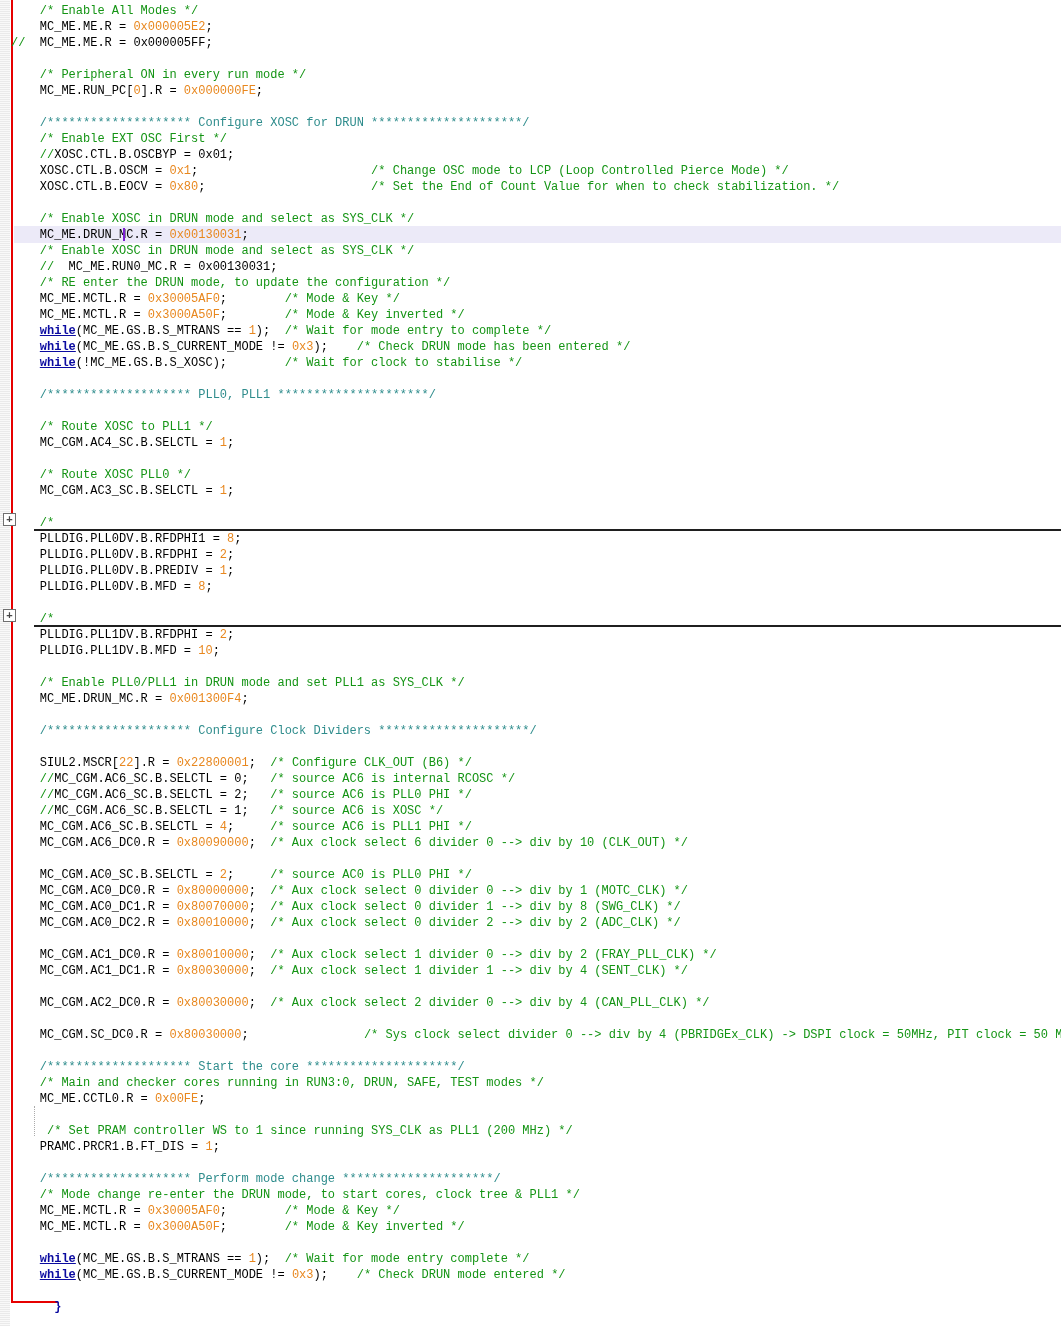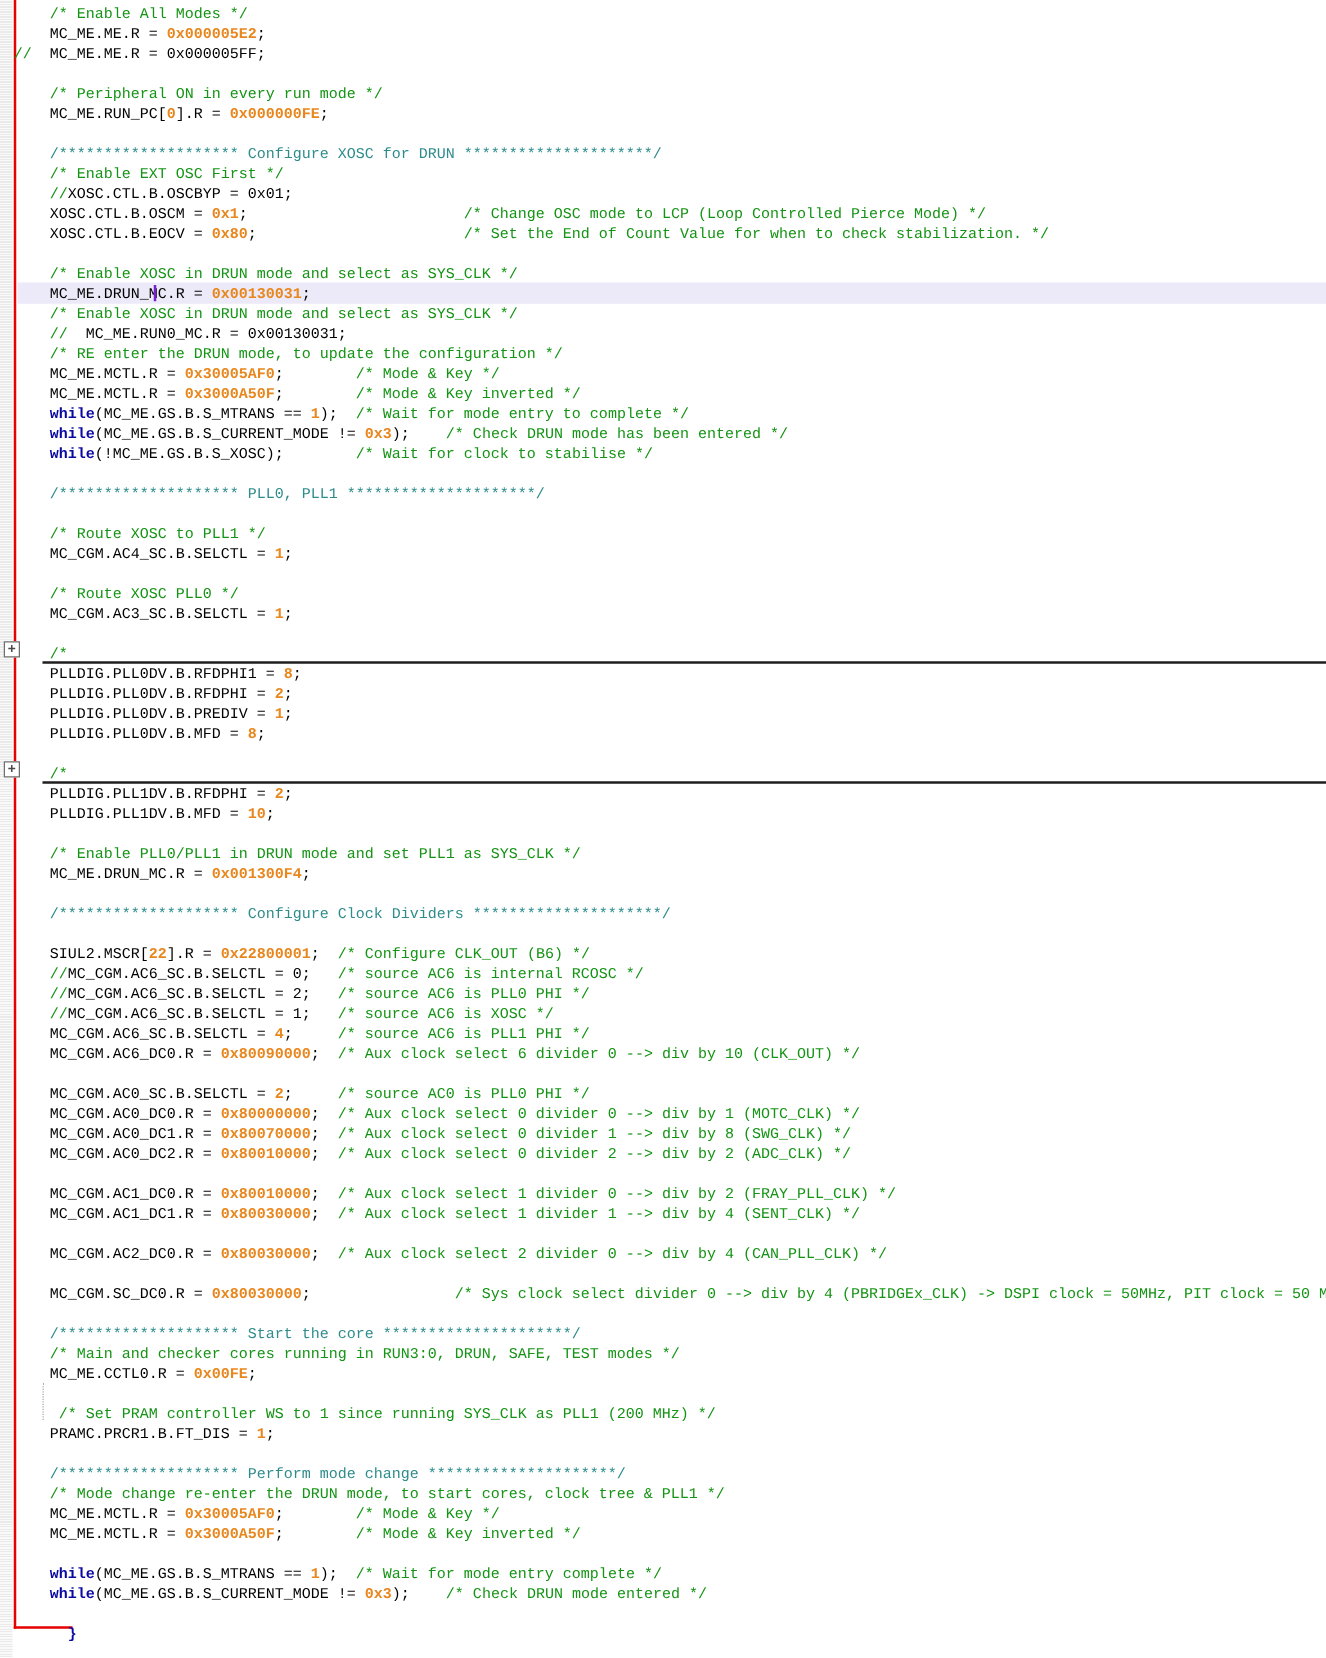--- a/index.html
+++ b/index.html
@@ -15,22 +15,22 @@
   .hl-band{position:absolute;left:14px;right:0;height:17px;background:var(--hl);z-index:0;}
   .fold-underline{position:absolute;left:34px;right:0;height:2px;background:#1f1f1f;z-index:1;}
   .fold-box{position:absolute;left:3px;width:13px;height:13px;box-sizing:border-box;background:#ffffff;
             border:1px solid #6f6f6f;z-index:3;color:#4a4a4a;
             font:700 11px/11px "Liberation Sans",sans-serif;text-align:center;cursor:pointer;}
   .caret{position:absolute;width:2px;height:13px;background:var(--caret);z-index:4;}
   .indent-guide{position:absolute;left:34px;top:1106px;height:30px;border-left:1px dotted #ababab;z-index:1;}
   span.p{color:var(--plain);}
   span.c{color:var(--comment);}
   span.d{color:var(--doc);}
-  span.k{color:var(--keyword);font-weight:700;}
-  span.n{color:var(--number);font-weight:bold;}
+  span.k{color:var(--keyword);font-weight:700;text-decoration:underline;}
+  span.n{color:var(--number);}
   span.b{color:var(--keyword);font-weight:700;}
 </style>
 </head>
 <body>
 
 <div class="editor">
   <div class="gutter"></div>
   <div class="change-bar"></div>
   <div class="change-bar-foot"></div>
   <div class="indent-guide"></div>

